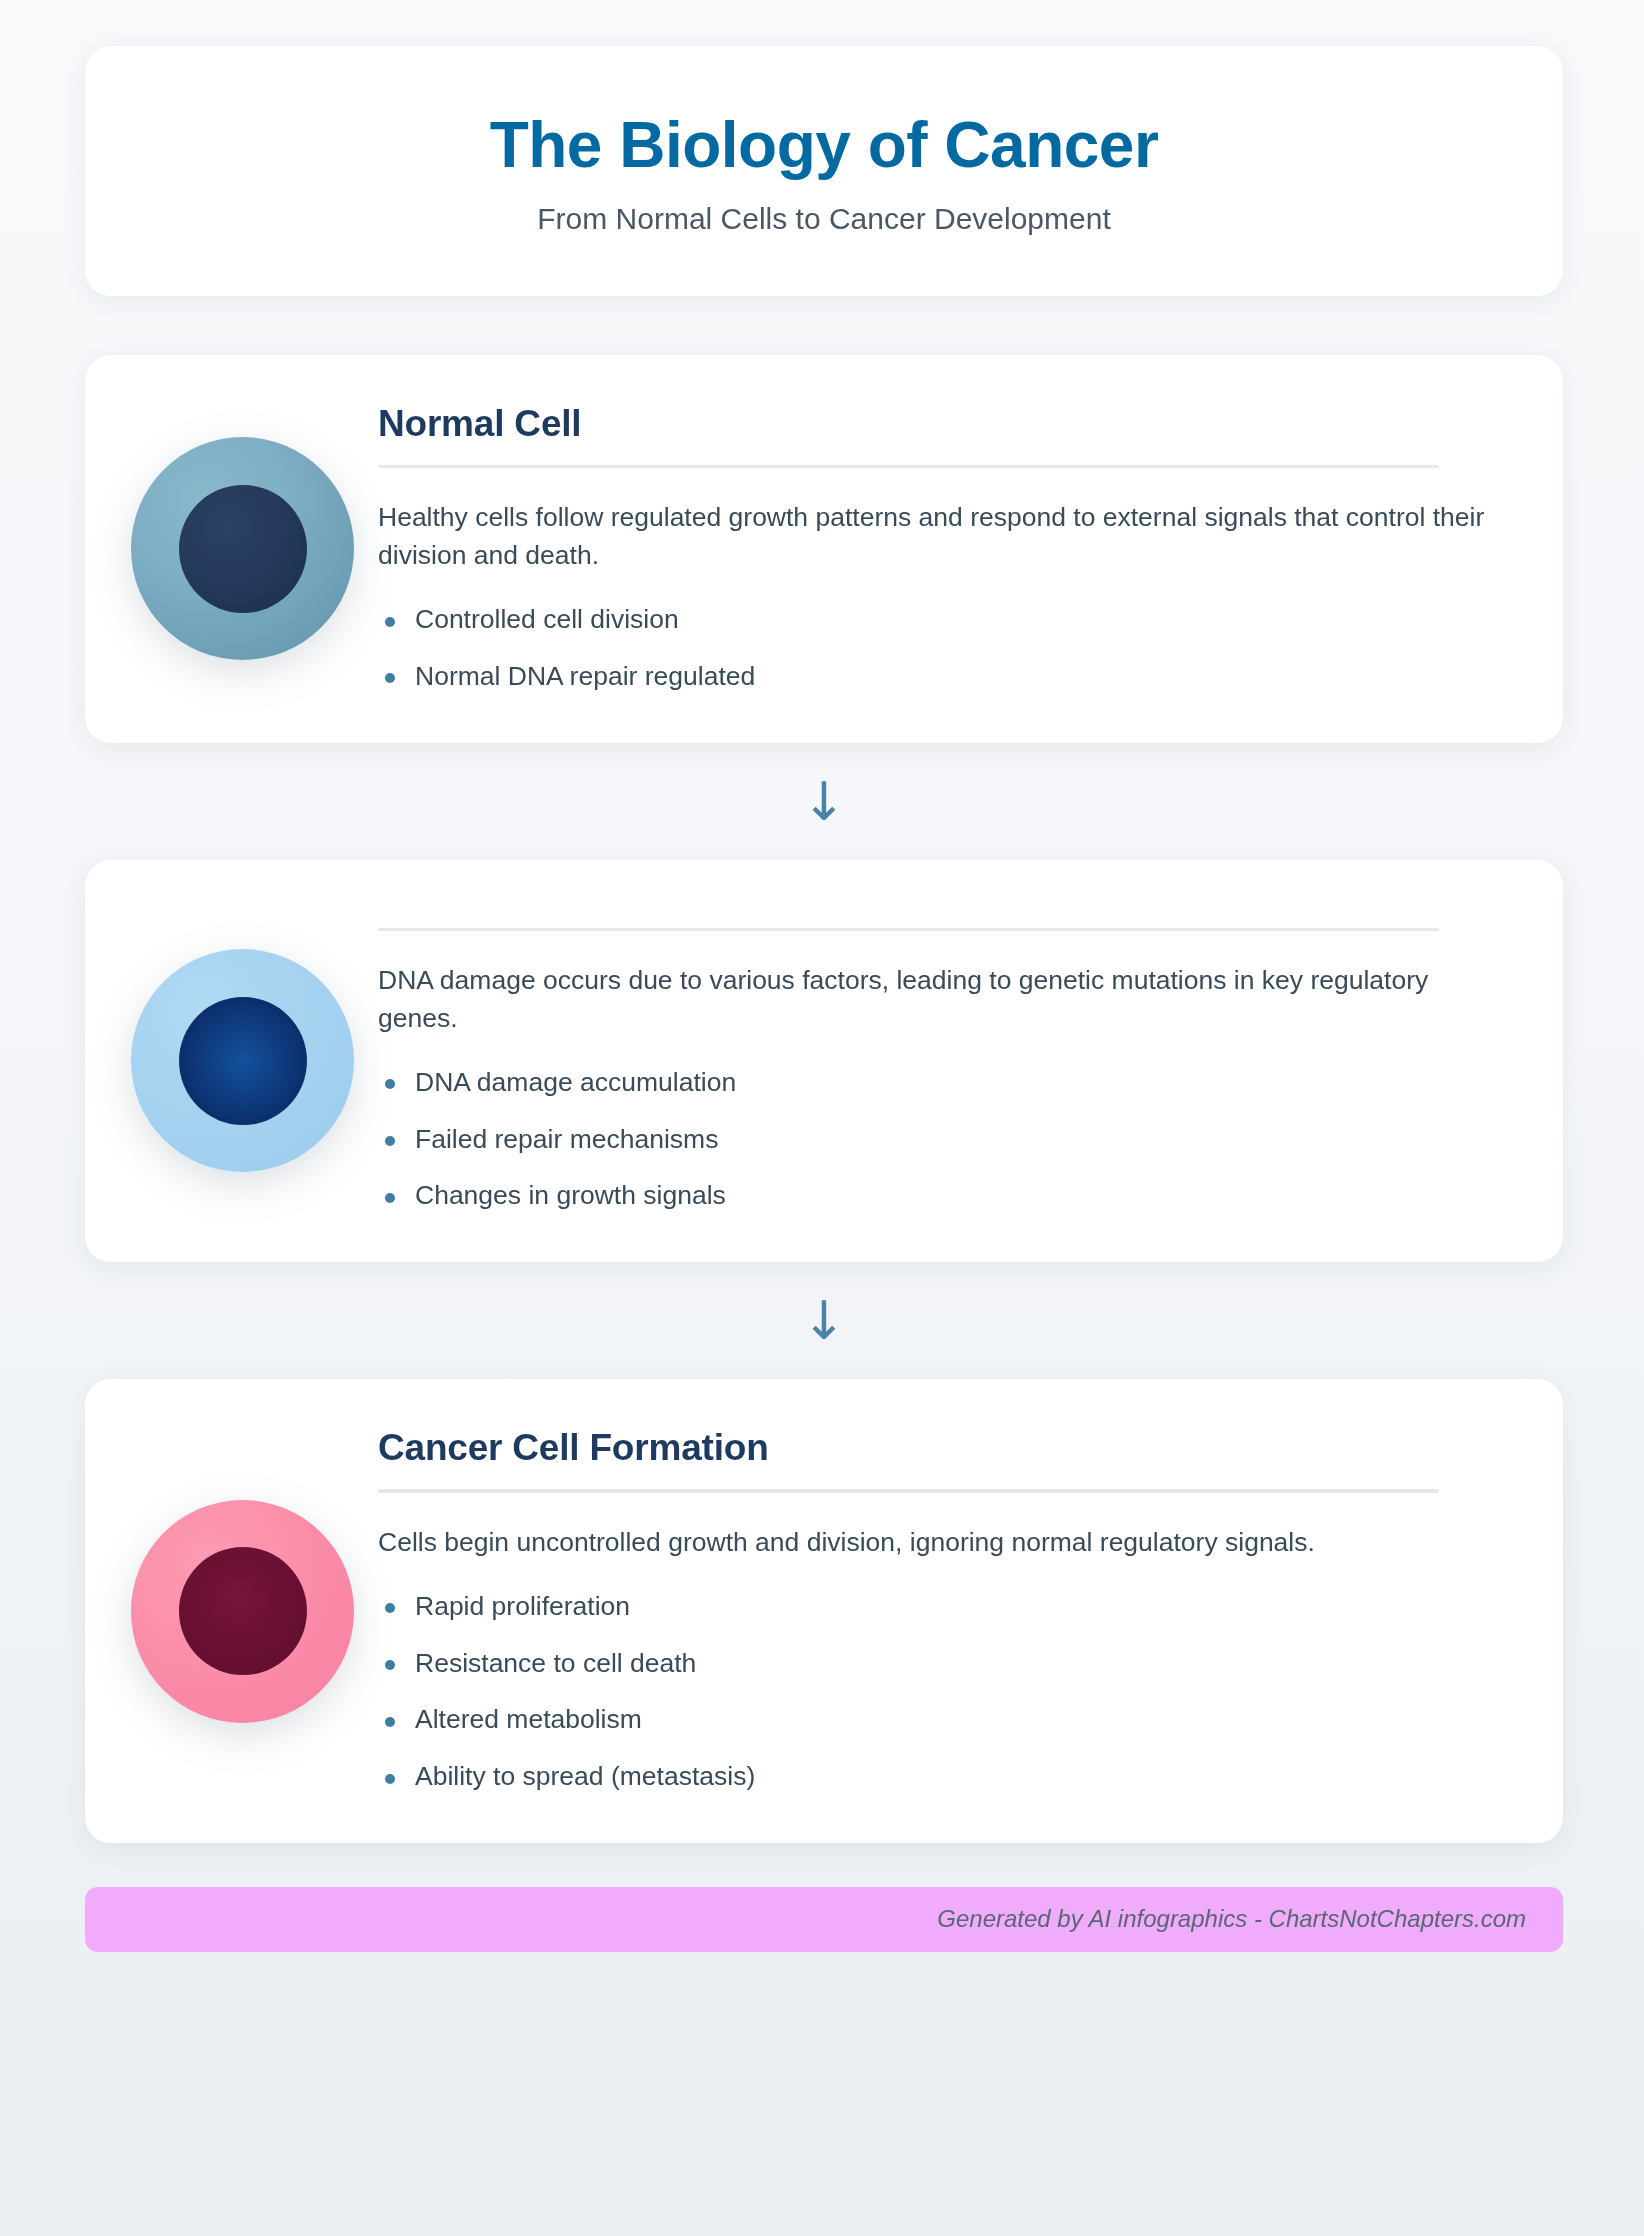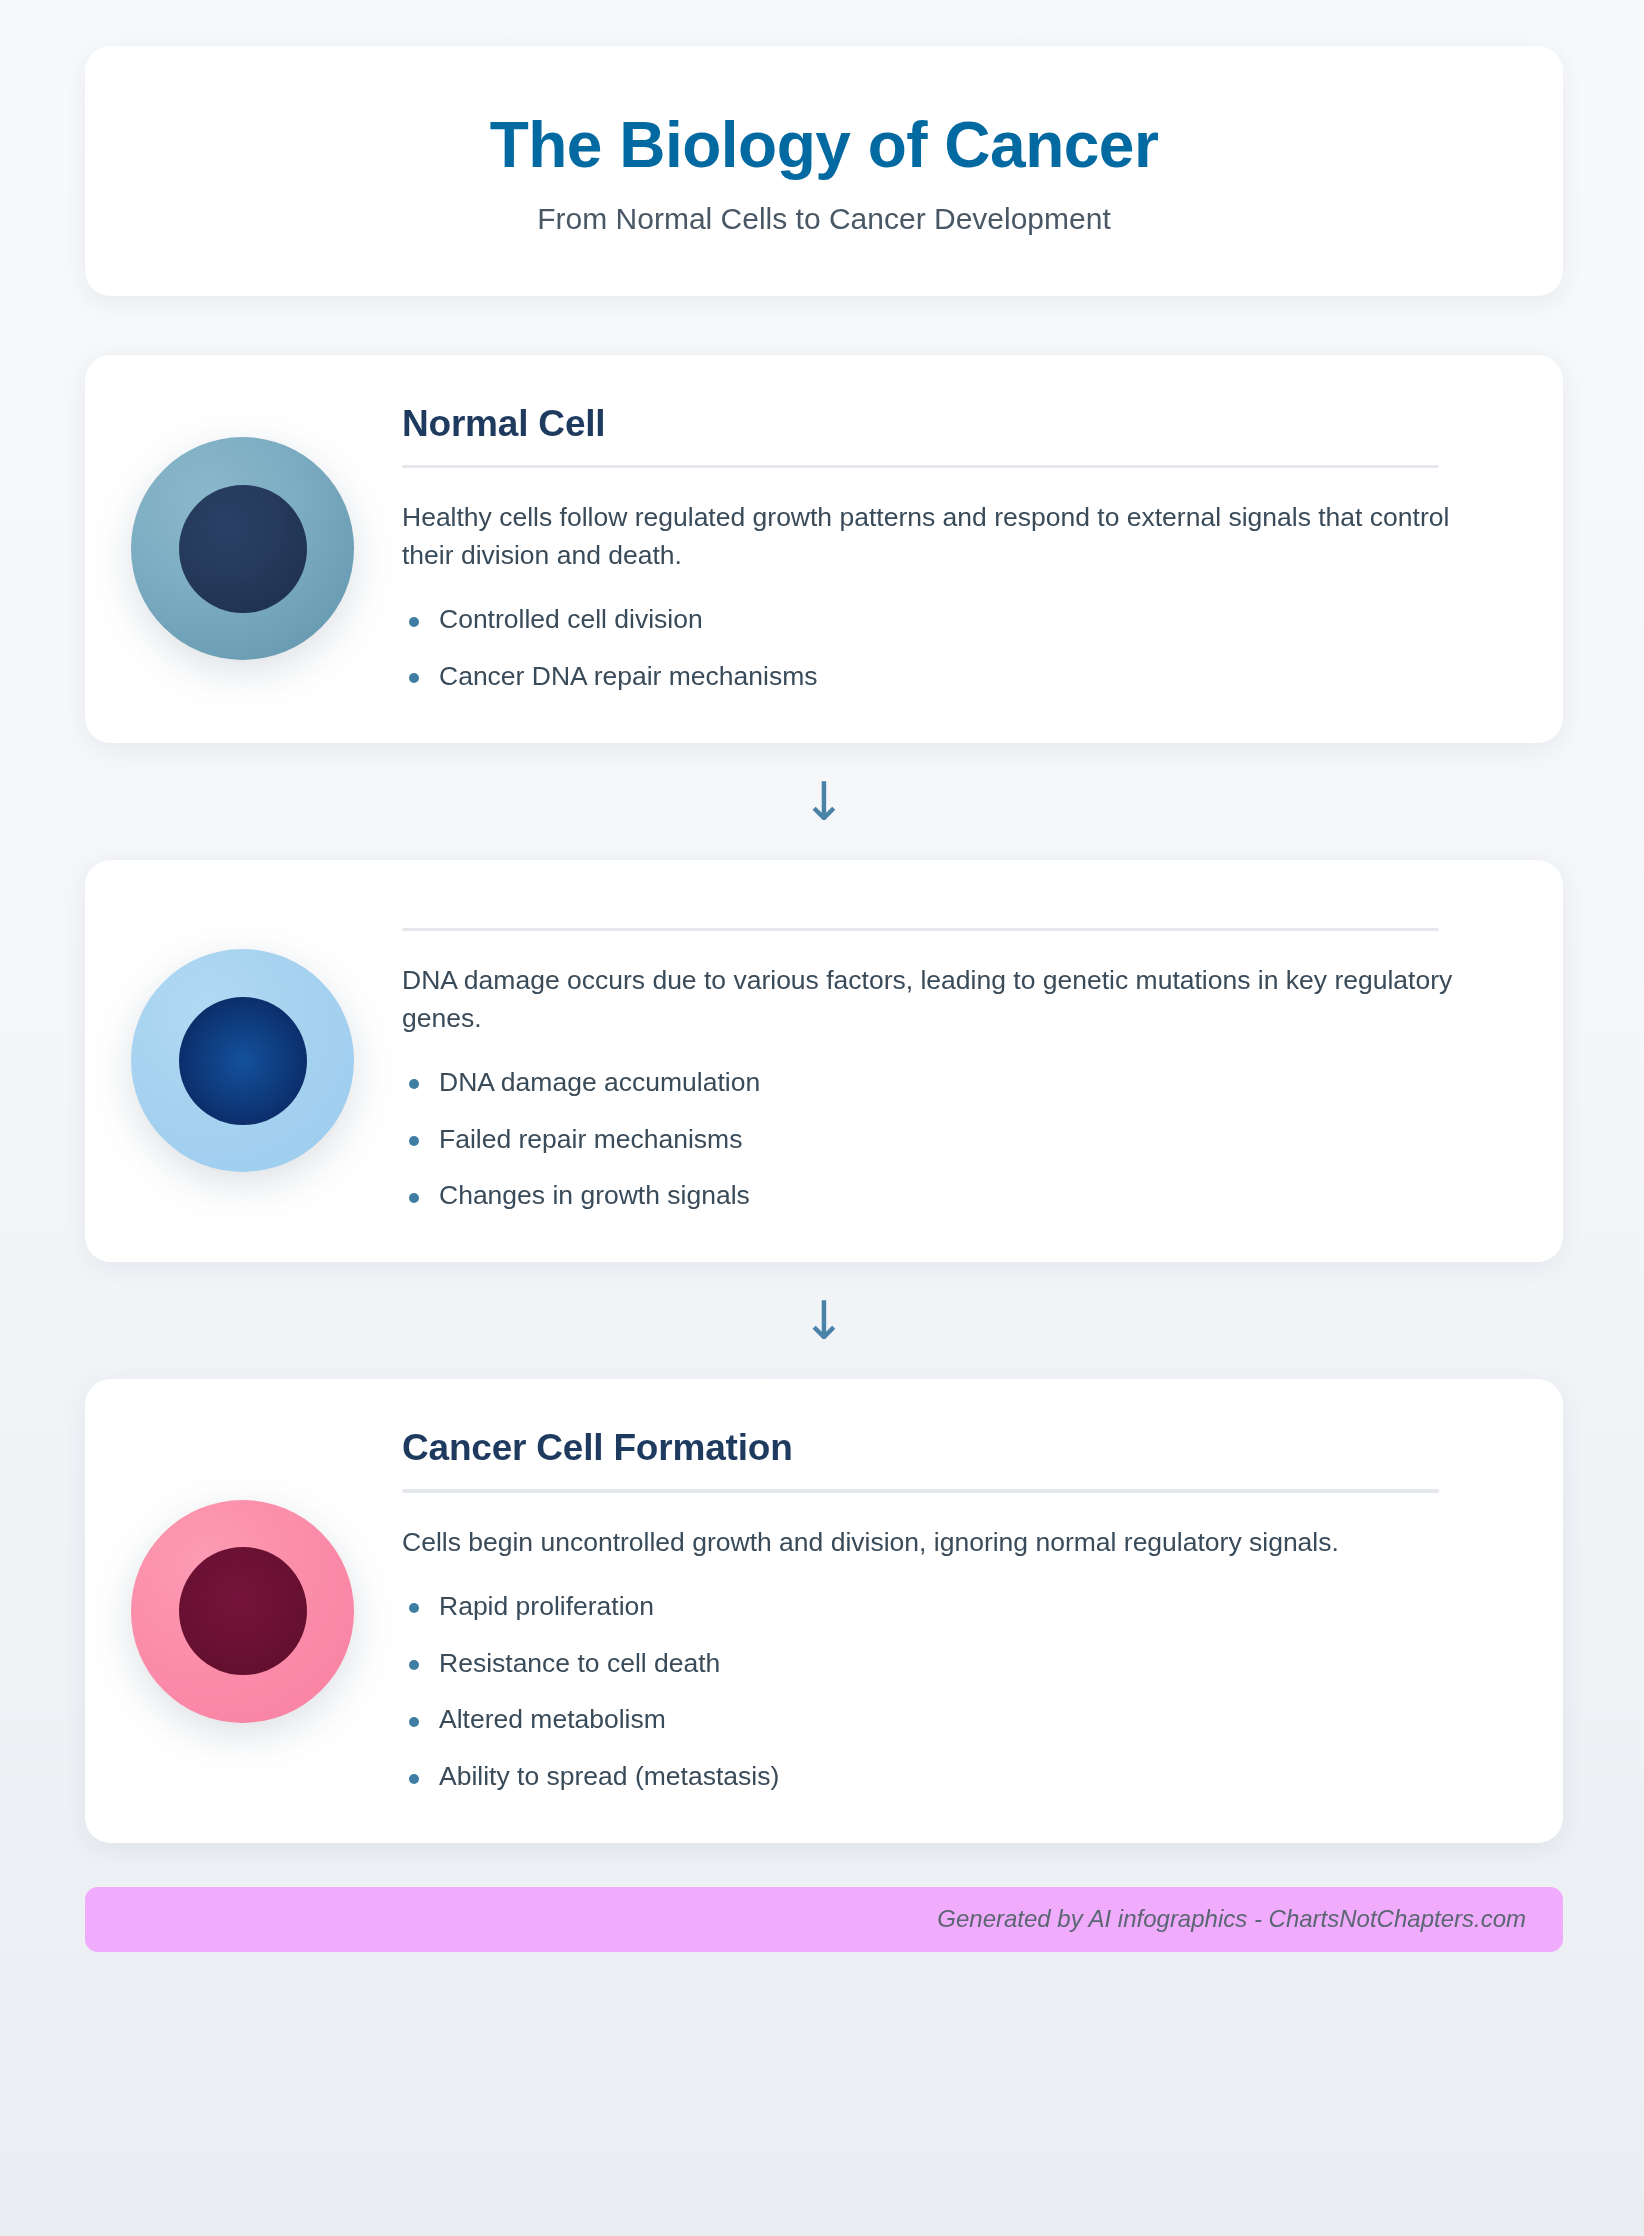--- a/index.html
+++ b/index.html
@@ -45,21 +45,21 @@
   }
 
   
   .stage-card {
     background:#ffffff;
     border-radius:25.6px;
     box-shadow:0 5.5px 24px rgba(40,60,90,0.07);
     padding:48px 55px 48px 46px;
     display:flex;
     align-items:center;
-    gap:48px;
+    gap:24px;
   }
 
   .cell-wrap {
     flex:0 0 auto;
     width:223px;
     height:223px;
     display:flex;
     align-items:center;
     justify-content:center;
   }
@@ -181,21 +181,21 @@
       <h2 class="stage-title">Normal Cell</h2>
       <div class="stage-rule"></div>
       <p class="stage-desc">Healthy cells follow regulated growth patterns and respond to external signals that control their division and death.</p>
       <ul class="bullet-list">
         <li class="bullet-item">
           <span class="bullet-dot"></span>
           <span>Controlled cell division</span>
         </li>
         <li class="bullet-item">
           <span class="bullet-dot"></span>
-          <span>Cancer DNA repair mechanisms</span>
+          <span>Normal DNA repair regulated</span>
         </li>
       </ul>
     </div>
   </div>
 
   <div class="arrow-row">
     <span class="arrow-icon">↓</span>
   </div>
 
   <div class="stage-card">

